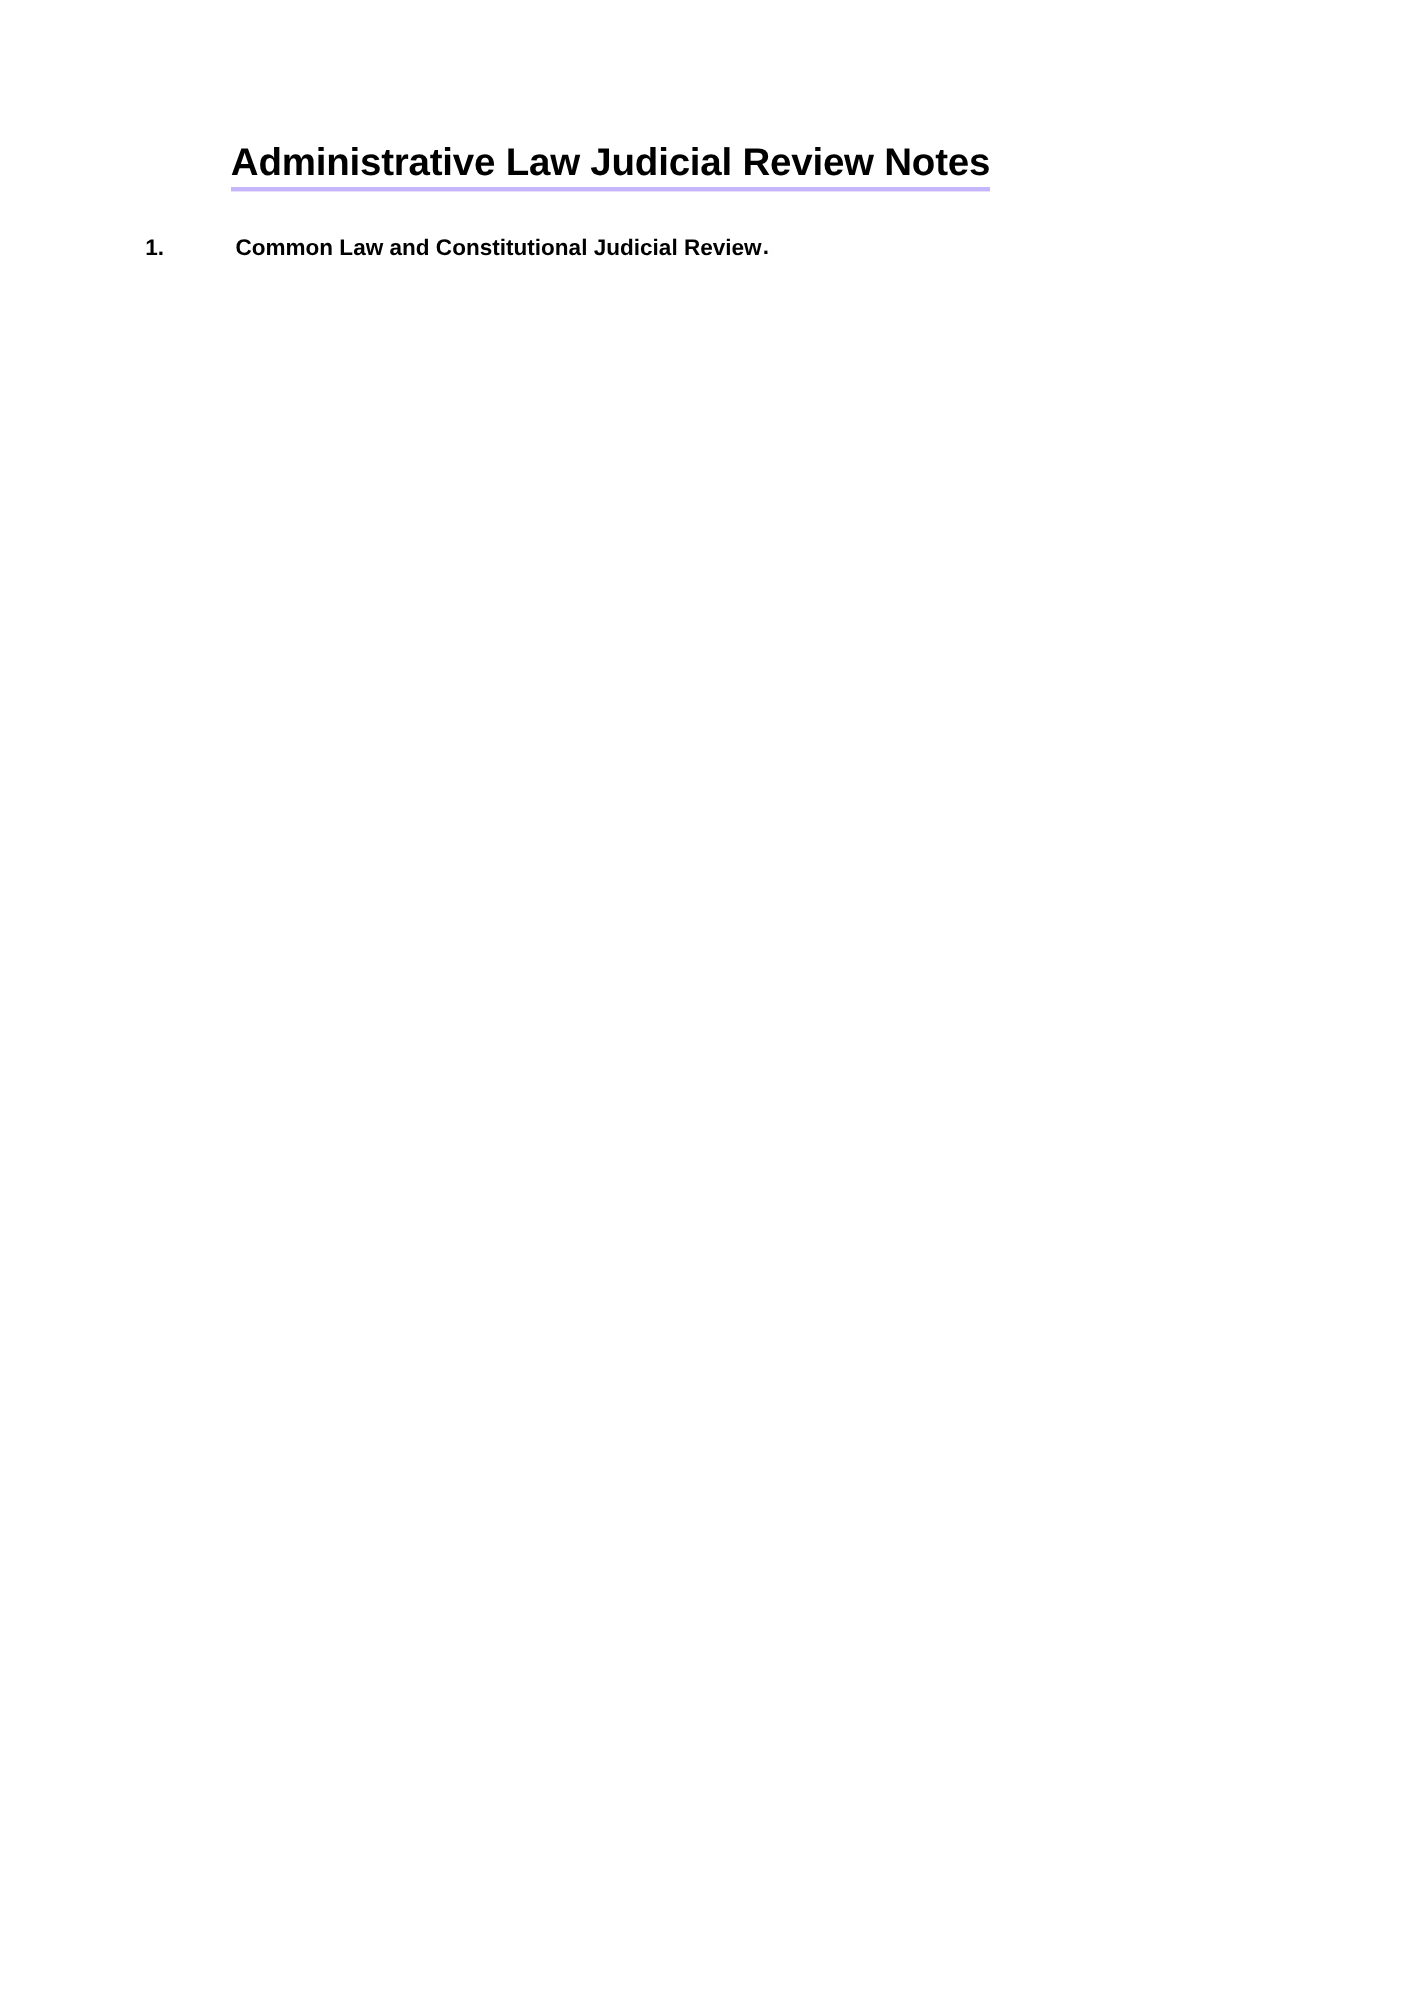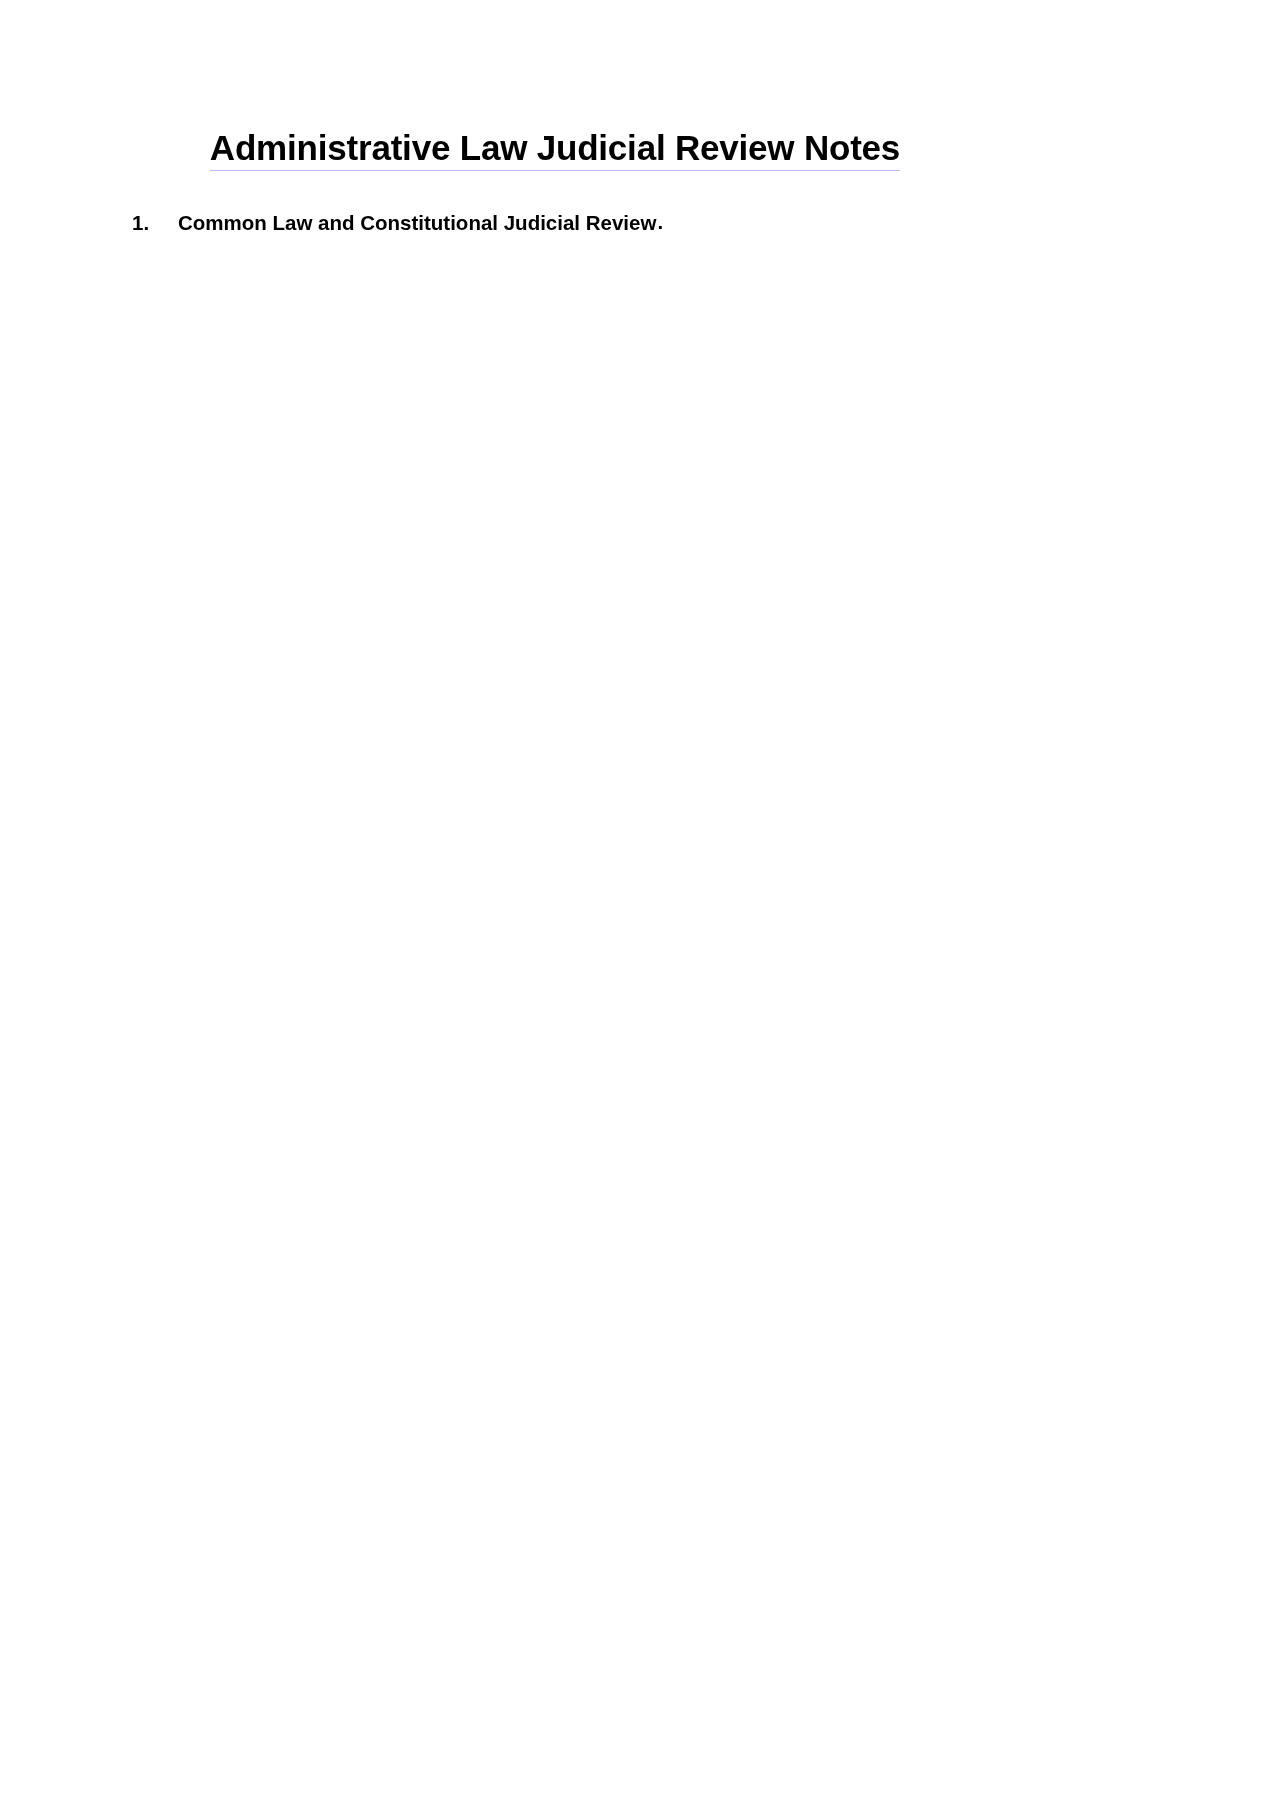--- a/index.html
+++ b/index.html
@@ -36,21 +36,21 @@
     font-weight: bold;
     text-align: center;
     letter-spacing: -0.2px;
     margin: 0 0 6px 0;
     padding: 0;
     line-height: 1.15;
     white-space: nowrap;
   }
   .doc-title .title-underline {
     display: inline-block;
-    border-bottom: 1px solid #c4b5fd;
+    border-bottom: 4px solid #c4b5fd;
     padding-bottom: 2px;
   }
 
   
   .toc {
     margin-top: 28px;
   }
   .toc-entry {
     display: flex;
     align-items: baseline;
@@ -58,20 +58,21 @@
     box-sizing: border-box;
     line-height: 1.0;
   }
   .toc-entry .num {
     flex: 0 0 auto;
     text-align: left;
   }
   .toc-entry .label {
     flex: 0 0 auto;
     white-space: nowrap;
+    margin-left: 36px;
   }
   .toc-entry .leader {
     flex: 1 1 auto;
     overflow: hidden;
     white-space: nowrap;
     margin: 0 1px;
     min-width: 8px;
   }
   .toc-entry .leader::after {
     content: ". . . . . . . . . . . . . . . . . . . . . . . . . . . . . . . . . . . . . . . . . . . . . . . . . . . . . . . . . . . . . . . . . . . . . . . . . . . . . . . . . . . . . . . . . . . . . . . . . . . . . . . . . . . . . . . . . . . . . . . . . . . . . . . . . . . . . . . . . . . . . . . . . . . . . . . . . . . . . .";

